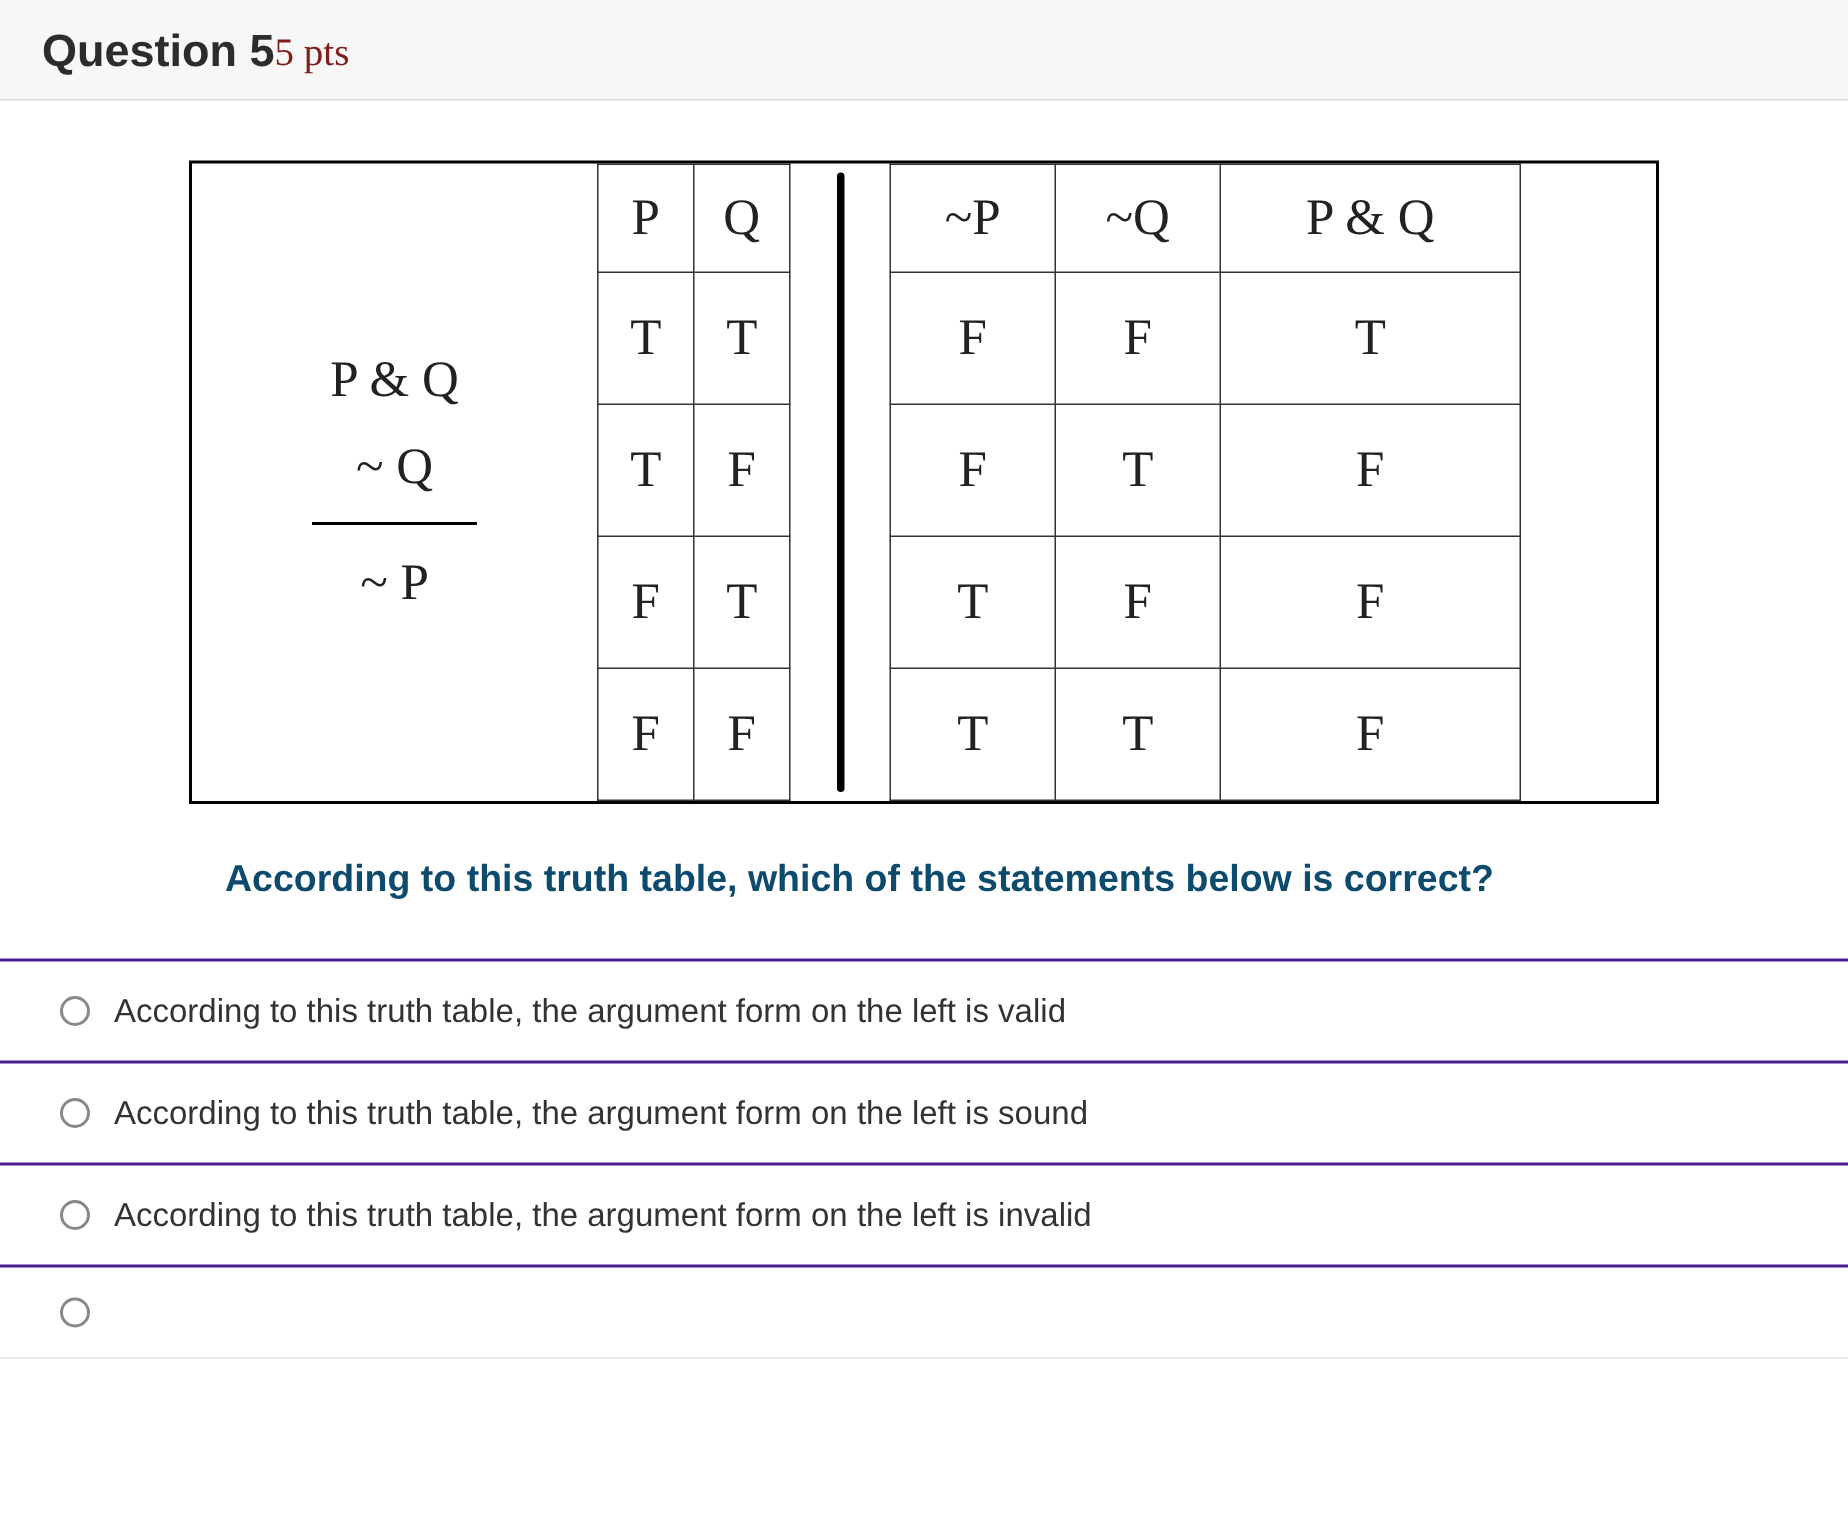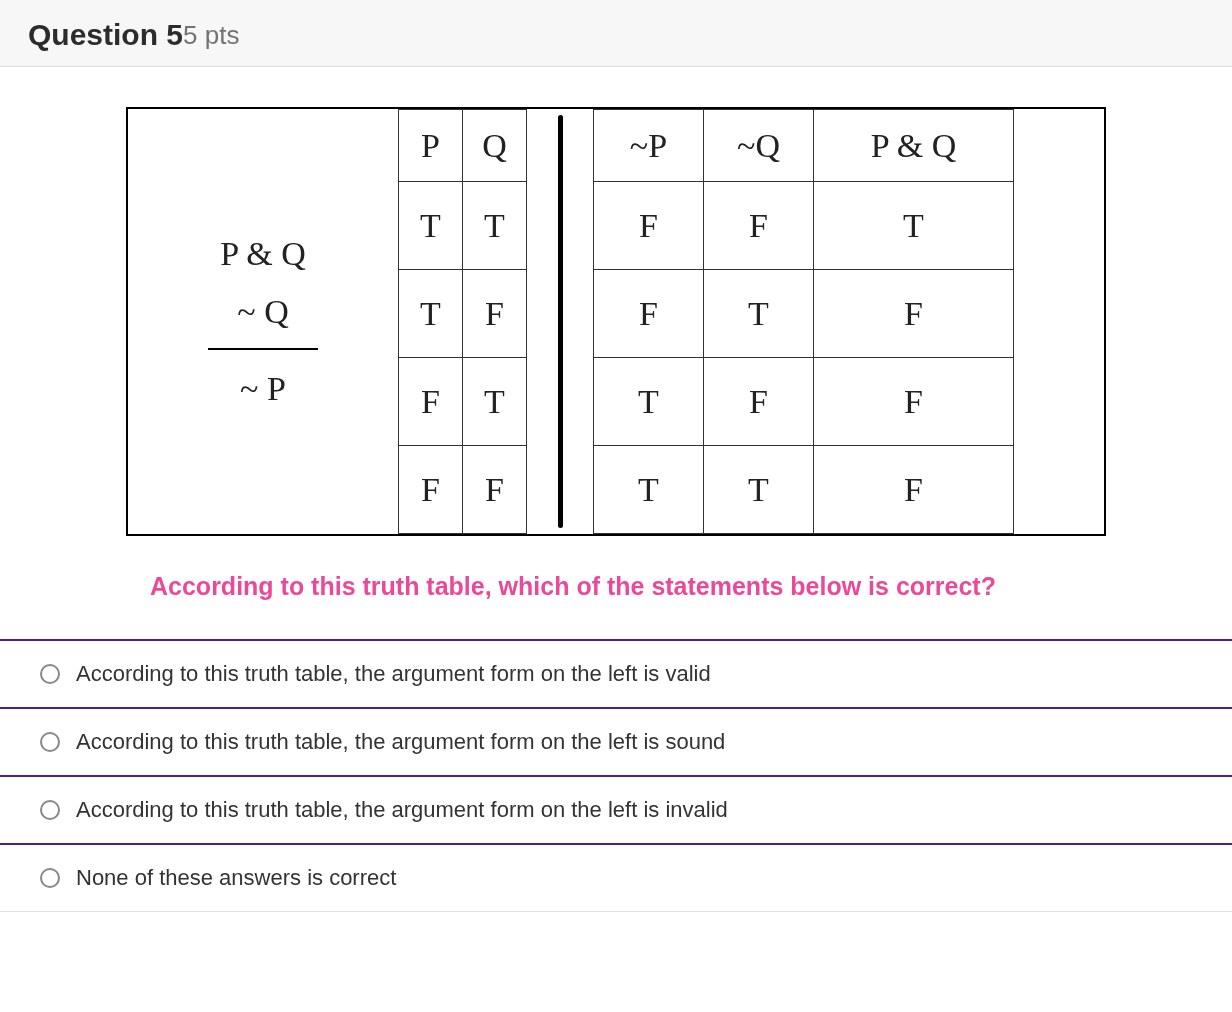--- a/index.html
+++ b/index.html
@@ -18,21 +18,22 @@
     background: #f7f7f7;
     border-bottom: 1px solid #ddd;
   }
   .q-title {
     font-size: 30px;
     font-weight: 700;
     color: #2c2c2c;
   }
   .q-points {
     font-size: 26px;
-    color: #737373;
+    color: #7f1d1d;
+    font-family: Liberation Serif, serif;
   }
   .q-body {
     padding: 40px 0 20px 0;
   }
   .tt-wrap {
     width: 980px;
     margin: 0 auto 28px auto;
     border: 2px solid #000;
     display: flex;
   }
@@ -91,21 +92,21 @@
     height: 72px;
   }
   .col-P, .col-Q { width: 64px; }
   .col-nP, .col-nQ { width: 110px; }
   .col-PaQ { width: 200px; }
   .prompt {
     width: 980px;
     margin: 0 auto 30px auto;
     font-size: 25px;
     font-weight: 700;
-    color: #ec4899;
+    color: #0c4a6e;
     padding: 8px 24px;
   }
   .option-row {
     display: flex;
     align-items: center;
     border-top: 2px solid #4c1d95;
     padding: 20px 0 20px 40px;
     font-size: 22px;
     color: #333;
   }
@@ -209,16 +210,15 @@
   <div class="option-row">
     <div class="radio"></div>
     <div class="option-label">According to this truth table, the argument form on the left is sound</div>
   </div>
   <div class="option-row">
     <div class="radio"></div>
     <div class="option-label">According to this truth table, the argument form on the left is invalid</div>
   </div>
   <div class="option-row">
     <div class="radio"></div>
-    <div class="option-label">None of these answers is correct</div>
   </div>
 
 </div>
 
 </body></html>

